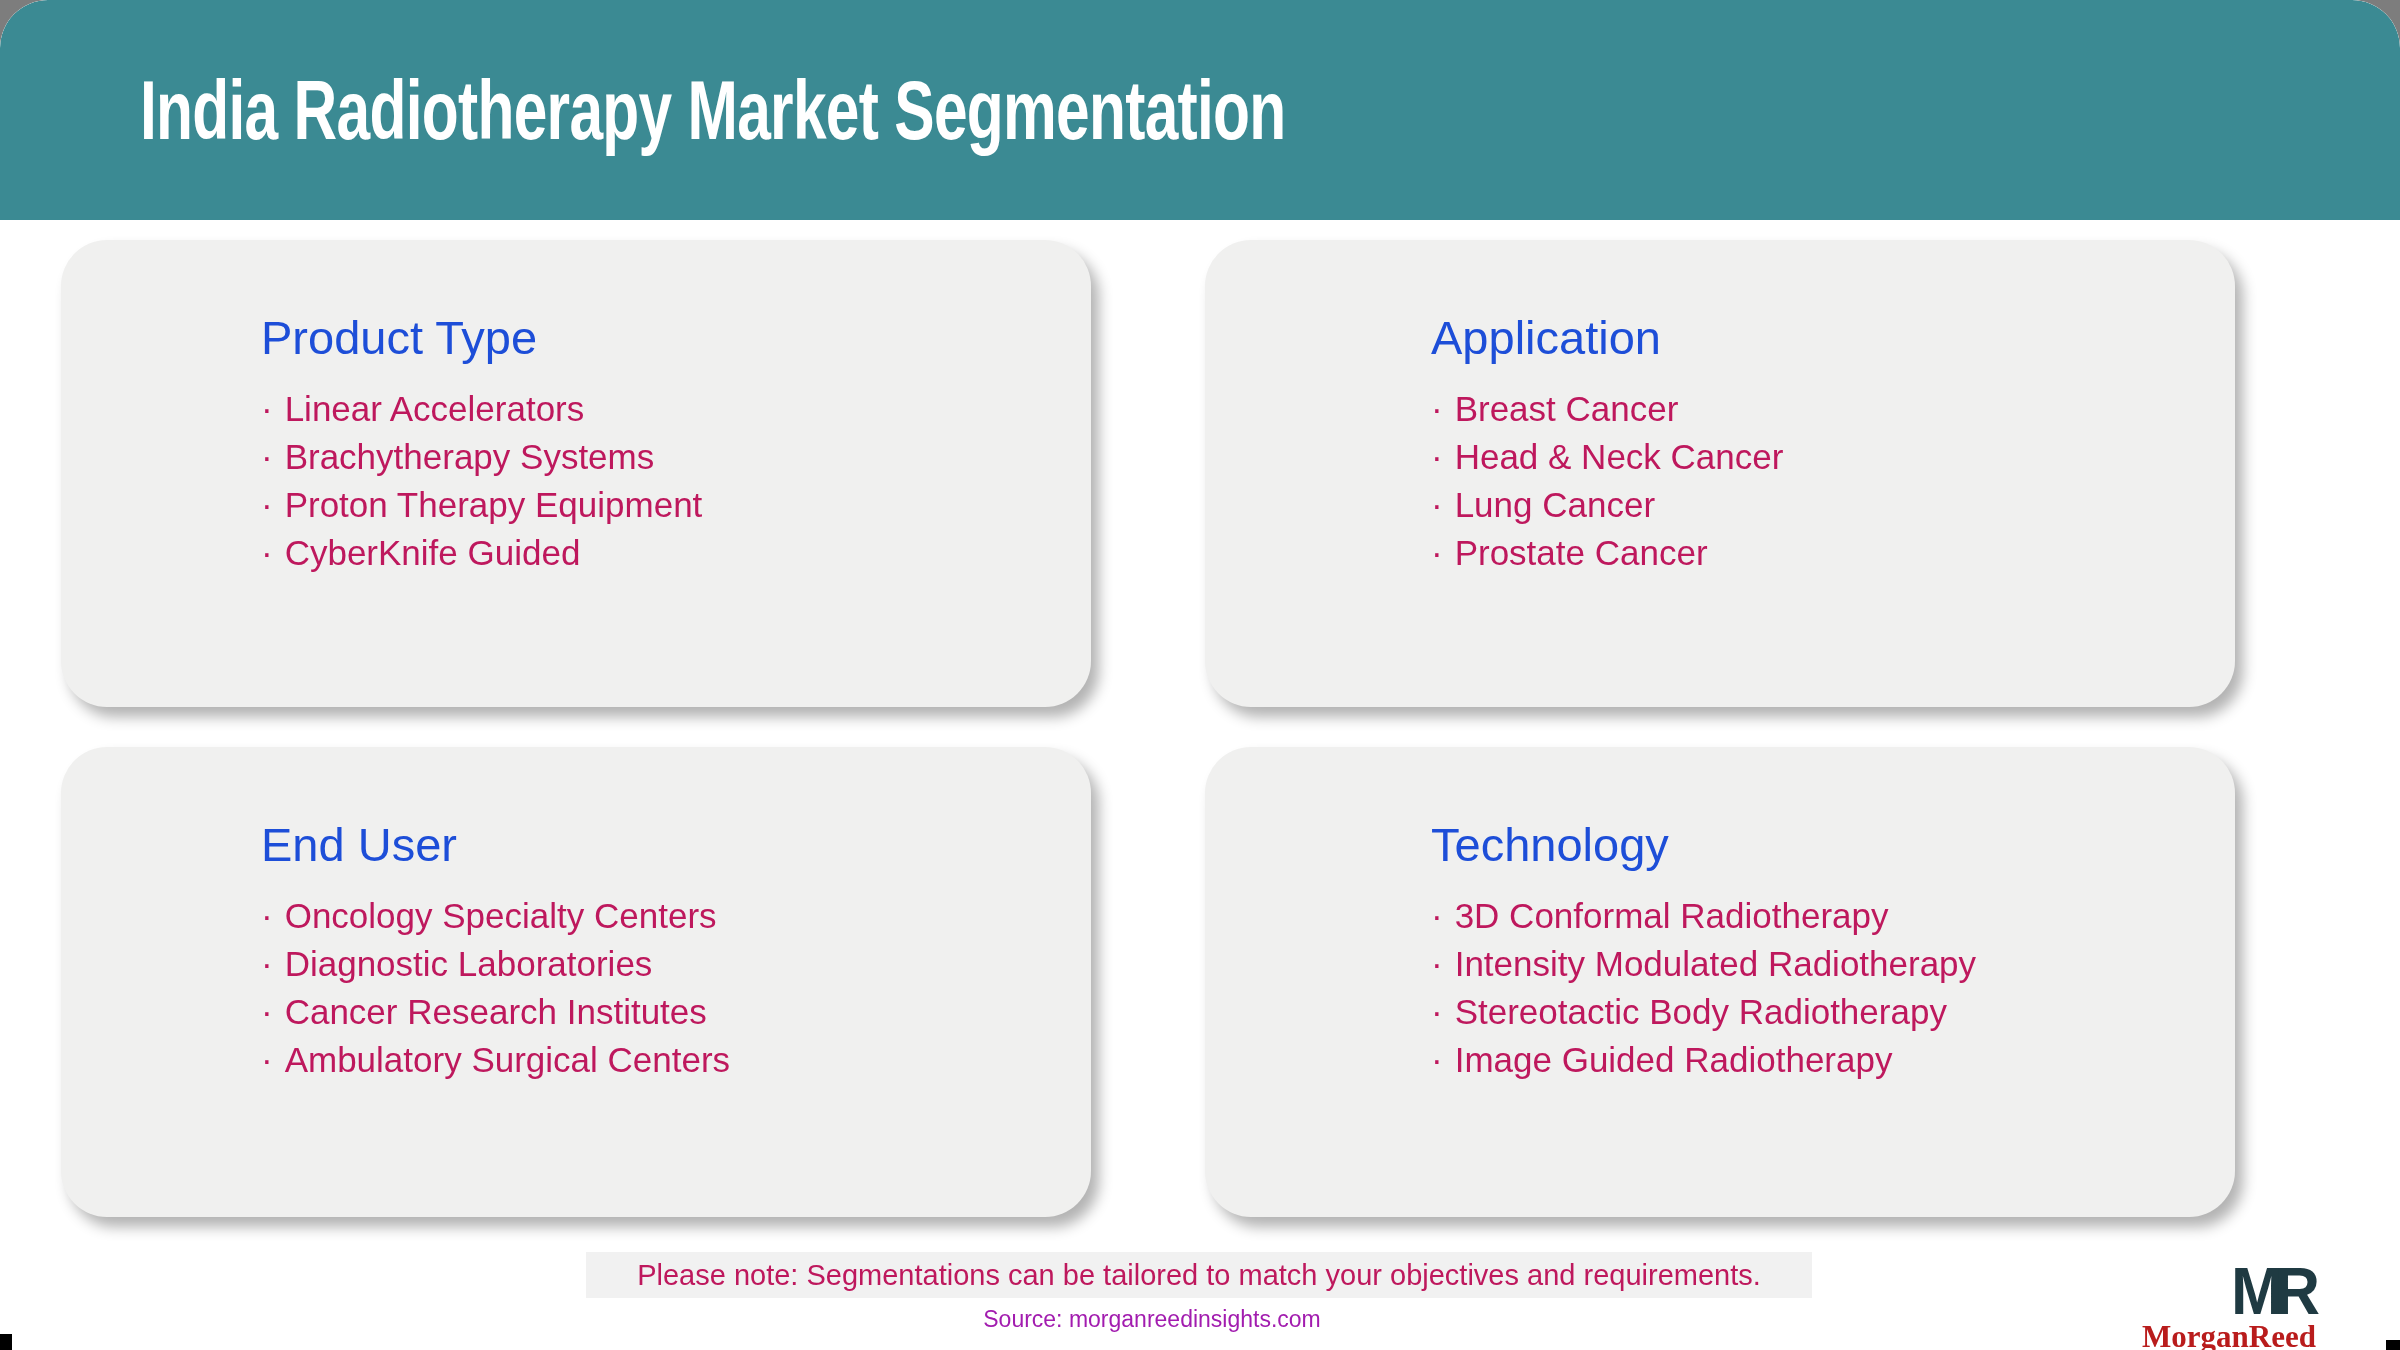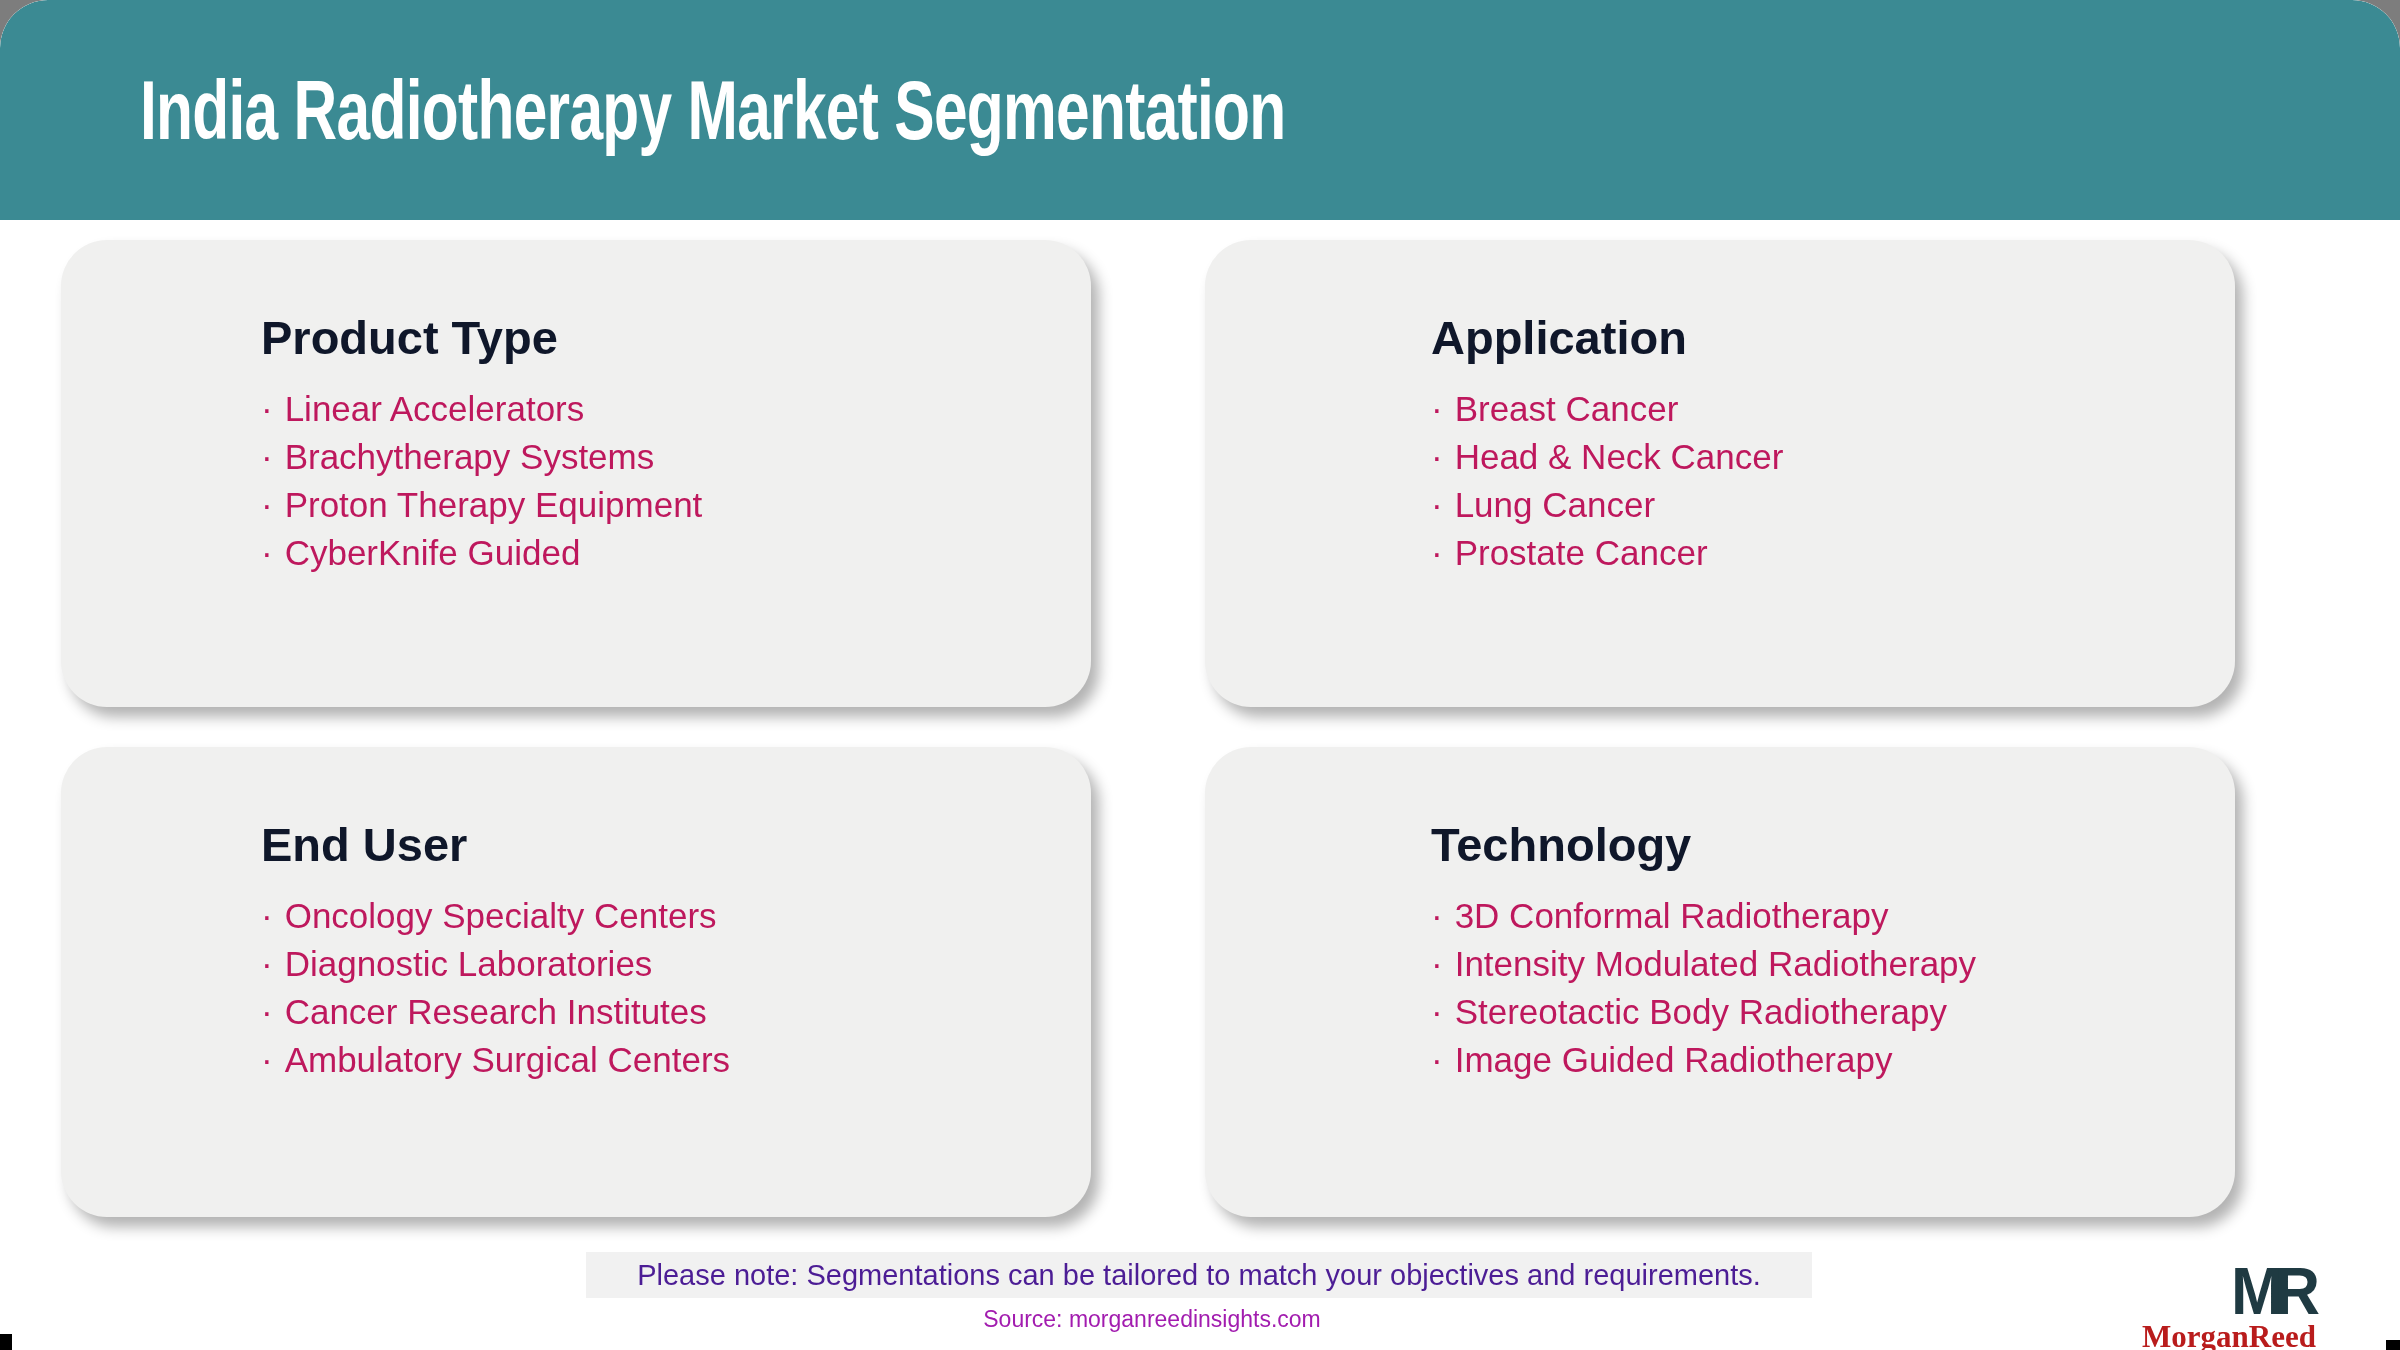--- a/index.html
+++ b/index.html
@@ -43,40 +43,40 @@
   }
   .card.tl { left: 61px;   top: 240px; height: 467px; }
   .card.tr { left: 1205px; top: 240px; height: 467px; }
   .card.bl { left: 61px;   top: 747px; height: 470px; }
   .card.br { left: 1205px; top: 747px; height: 470px; }
   .card .inner { padding-top: 70px; }
   .card.tl .inner, .card.bl .inner { padding-left: 200px; }
   .card.tr .inner, .card.br .inner { padding-left: 226px; }
   .card-title {
     margin: 0 0 20px 0;
-    font-size: 47px; font-weight: 700;
-    color: #0f172a;
+    font-size: 47px; font-weight: 400;
+    color: #1d4ed8;
     letter-spacing: 0;
   }
   .card-list { list-style: none; margin: 0; padding: 0; }
   .list-item {
     font-size: 35px; line-height: 48px;
     font-weight: 400;
     color: #be185d;
     white-space: nowrap;
   }
   .bullet { display: inline-block; margin-right: 12px; }
   
   .note {
     position: absolute; left: 586px; top: 1252px;
     width: 1226px; height: 46px;
     background: #f1f1f1;
     display: flex; align-items: center; justify-content: center;
   }
-  .note span { font-size: 29px; color: #4c1d95; white-space: nowrap; }
+  .note span { font-size: 29px; color: #be185d; white-space: nowrap; }
   
   .source {
     position: absolute; left: 0; top: 1306px;
     width: 2304px; text-align: center;
     font-size: 23px; color: #a21caf;
   }
   
   .logo {
     position: absolute; left: 2130px; top: 1262px;
     display: flex; align-items: flex-end; flex-direction: column;

